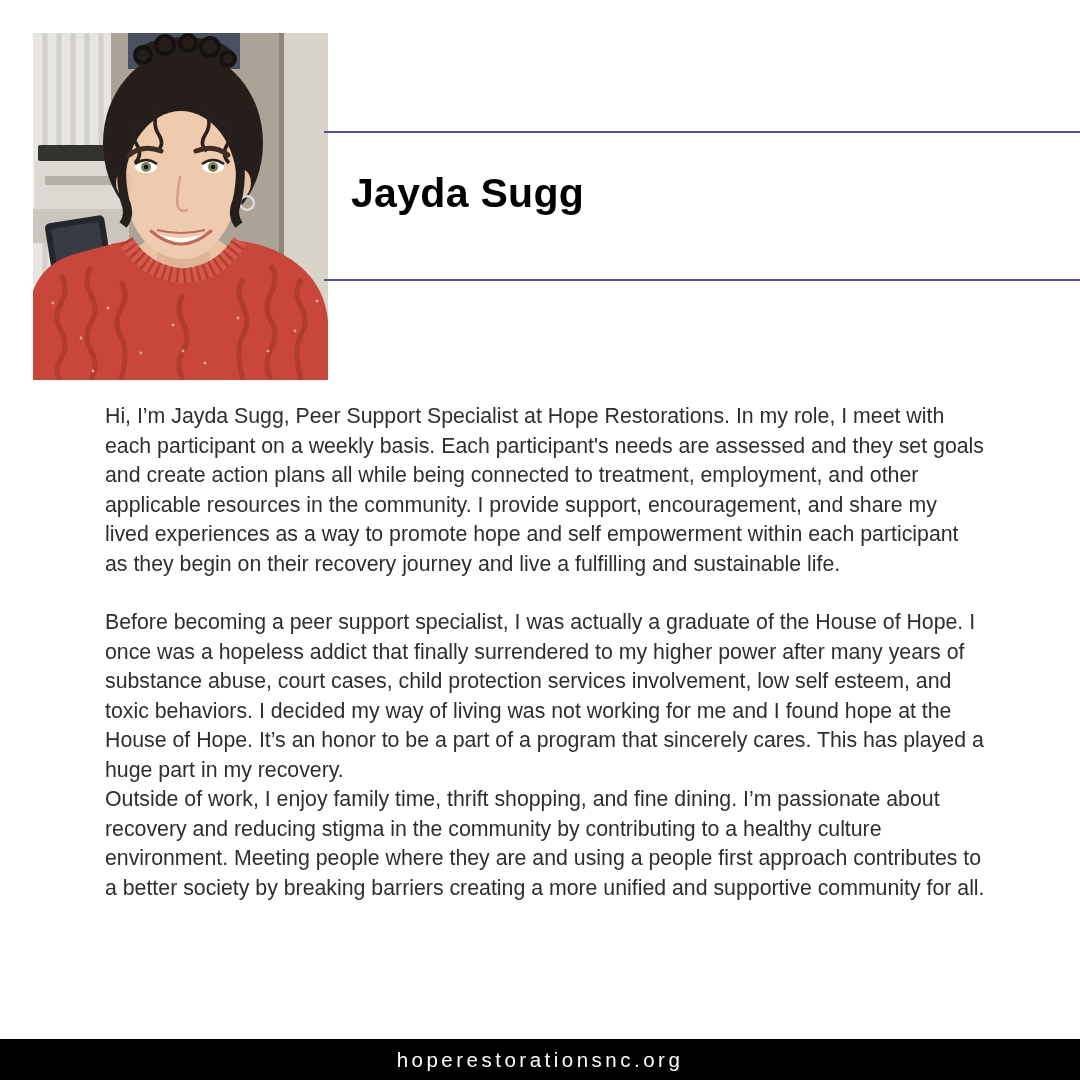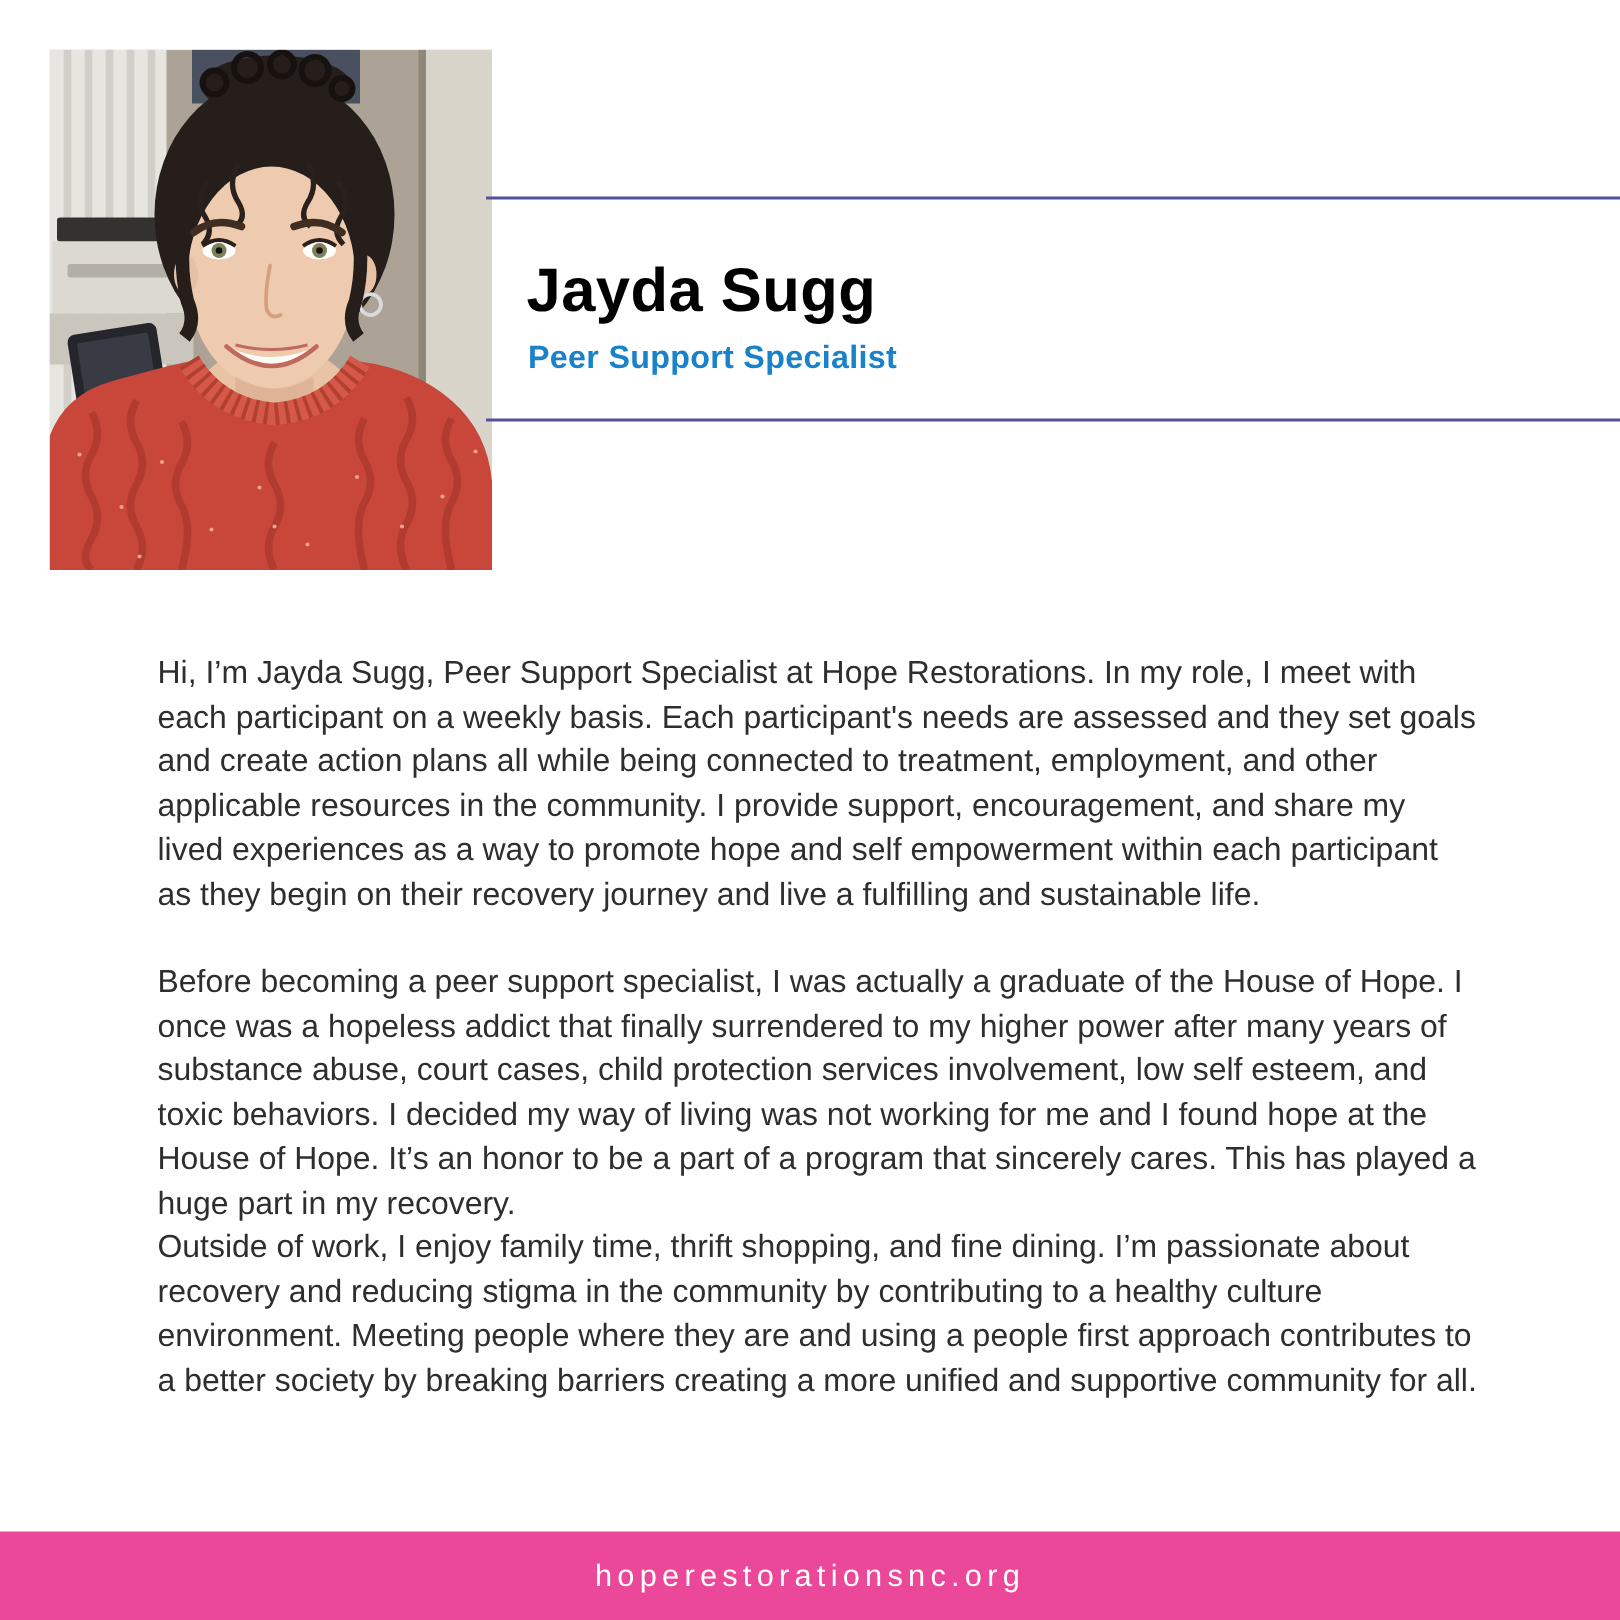--- a/index.html
+++ b/index.html
@@ -45,35 +45,35 @@
     left: 352px; top: 226px;
     font-size: 21.5px;
     font-weight: 700;
     letter-spacing: 0.2px;
     color: #1a82c9;
   }
 
   
   .bio {
     position: absolute;
-    left: 105px; top: 434px;
+    left: 105px; top: 402px;
     width: 880px;
     font-size: 21.3px;
     line-height: 29.5px;
     color: #2e2e2e;
   }
   .bio p { margin: 0; }
   .bio p.gap { margin-bottom: 29px; }
 
   
   .footer {
     position: absolute;
     left: 0; right: 0; bottom: 0;
-    height: 59px;
-    background: #ec4899;
+    height: 41px;
+    background: #000000;
     display: flex;
     align-items: center;
     justify-content: center;
   }
   .footer-url {
     color: #ffffff;
     font-size: 20.5px;
     font-weight: 400;
     letter-spacing: 3.5px;
   }
@@ -188,21 +188,20 @@
             <circle cx="284" cy="268" r="1.4"></circle>
           <circle cx="60" cy="338" r="1.4"></circle>
             <circle cx="150" cy="318" r="1.4"></circle>
         </g>
       </g>
     </svg>
   </div>
 
   <div class="divider divider-top"></div>
   <div class="person-name">Jayda Sugg</div>
-  <div class="person-title">Peer Support Specialist</div>
   <div class="divider divider-bottom"></div>
 
   <div class="bio">
     <p class="gap">Hi, I’m Jayda Sugg, Peer Support Specialist at Hope Restorations. In my role, I meet with each participant on a weekly basis. Each participant's needs are assessed and they set goals and create action plans all while being connected to treatment, employment, and other applicable resources in the community. I provide support, encouragement, and share my lived experiences as a way to promote hope and self empowerment within each participant as they begin on their recovery journey and live a fulfilling and sustainable life.</p>
     <p>Before becoming a peer support specialist, I was actually a graduate of the House of Hope. I once was a hopeless addict that finally surrendered to my higher power after many years of substance abuse, court cases, child protection services involvement, low self esteem, and toxic behaviors. I decided my way of living was not working for me and I found hope at the House of Hope. It’s an honor to be a part of a program that sincerely cares. This has played a huge part in my recovery.</p>
     <p>Outside of work, I enjoy family time, thrift shopping, and fine dining. I’m passionate about recovery and reducing stigma in the community by contributing to a healthy culture environment. Meeting people where they are and using a people first approach contributes to a better society by breaking barriers creating a more unified and supportive community for all.</p>
   </div>
 
   <div class="footer">
     <span class="footer-url">hoperestorationsnc.org</span>

